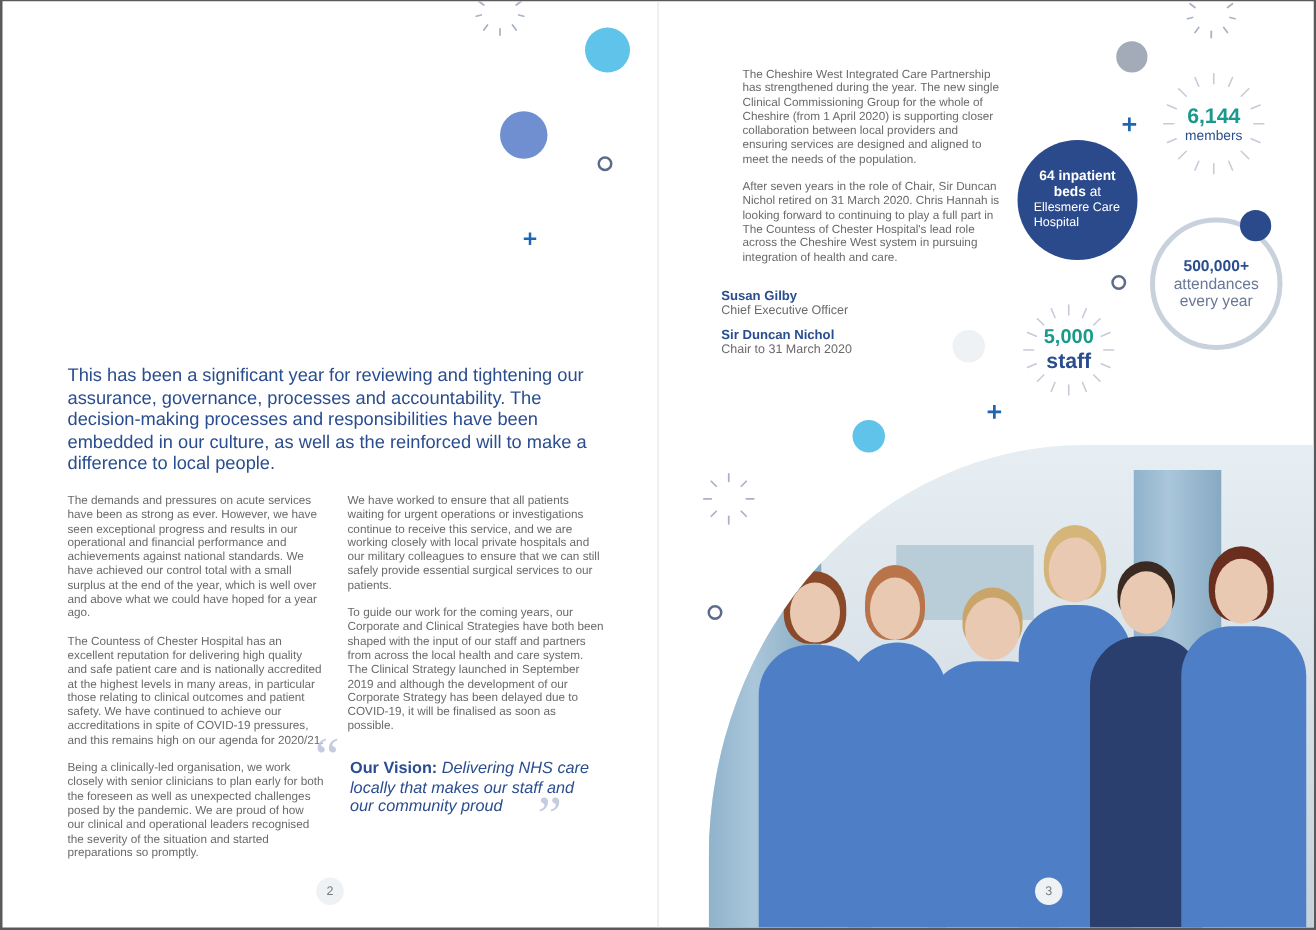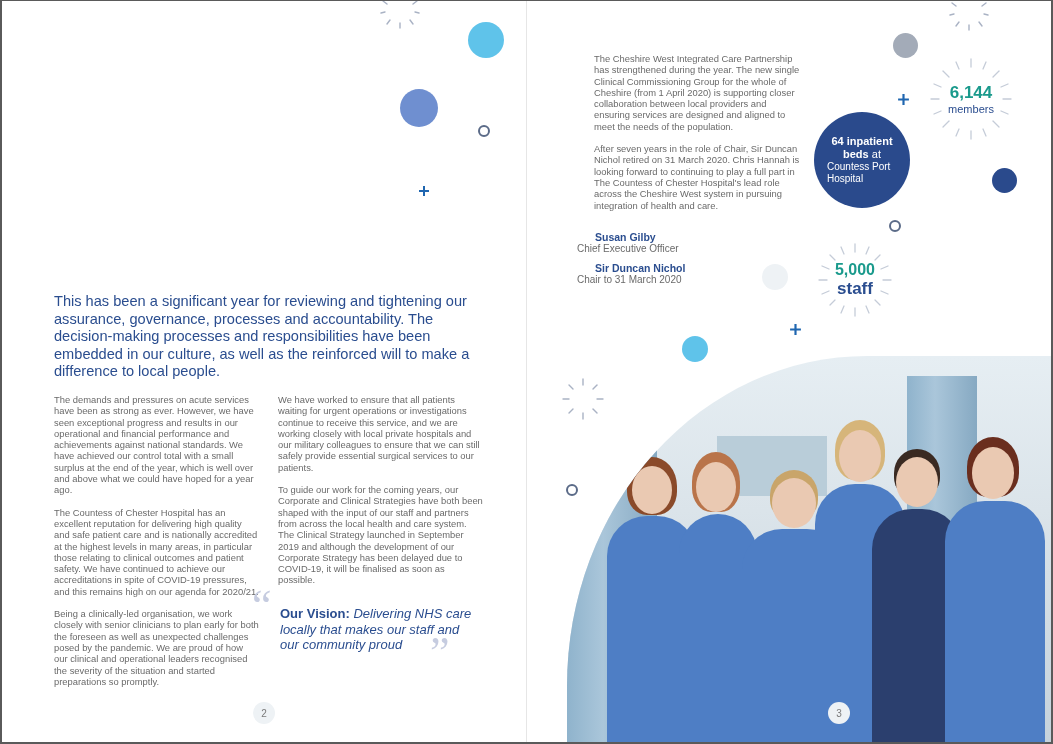--- a/index.html
+++ b/index.html
@@ -22,21 +22,21 @@
   .vision { position: absolute; left: 278px; top: 605px; width: 200px; font-size: 13px; line-height: 15.6px; color: #2a4d8f; }
   .vision b { font-weight: 700; }
   .vision i { font-style: italic; }
   .quote-open { position: absolute; left: 250px; top: 583px; font-size: 44px; color: #c6cce0; font-family: "Liberation Serif", serif; line-height: 1; }
   .quote-close { position: absolute; left: 428px; top: 630px; font-size: 44px; color: #c6cce0; font-family: "Liberation Serif", serif; line-height: 1; }
 
   .page-num { position: absolute; width: 22px; height: 22px; border-radius: 50%; background: #eef2f5; color: #7a7a7a; font-size: 10px; display: flex; align-items: center; justify-content: center; }
 
   .col-r { left: 67px; top: 52px; width: 208px; }
   .sig { position: absolute; left: 50px; width: 220px; }
-  .sig-name { font-size: 10.5px; font-weight: 700; color: #2a4d8f; line-height: 12px; margin-left: 18px; }
+  .sig-name { font-size: 10.5px; font-weight: 700; color: #2a4d8f; line-height: 12px; }
   .sig-role { font-size: 10px; color: #6a6a6a; line-height: 11px; }
 
   .circle { position: absolute; border-radius: 50%; }
   .stat { position: absolute; border-radius: 50%; display: flex; flex-direction: column; align-items: center; justify-content: center; text-align: left; }
   .stat .big { font-weight: 700; }
 
   .photo { position: absolute; left: 40px; top: 355px; width: 484px; height: 386px; overflow: hidden; border-top-left-radius: 300px 330px; }
   .photo-bg { position: absolute; inset: 0; background: linear-gradient(180deg, #e6eef3 0%, #dbe4ea 40%, #c5d2dc 100%); }
   .curtain { position: absolute; top: 20px; width: 90px; height: 380px; background: linear-gradient(90deg, #8fb3cc, #aac6da 40%, #86a9c2); }
   .person { position: absolute; }
@@ -152,23 +152,28 @@
       </g>
     </svg>
     <div class="stat" style="left:404px; top:70px; width:80px; height:56px;">
       <span class="big" style="font-size:17px; color:#1a9a8c;">6,144</span>
       <span style="font-size:11px; color:#2a4d8f;">members</span>
     </div>
 
     <div class="stat" style="left:287px; top:111px; width:96px; height:96px; background:#2a4a8c; color:#fff;">
       <span class="big" style="font-size:11px; line-height:13px;">64 inpatient</span>
       <span style="font-size:11px; line-height:13px;"><b>beds</b><span> at</span></span>
-      <span style="font-size:10px; line-height:12px; width:70px;">Countess Port Hospital</span>
-    </div>
-
+      <span style="font-size:10px; line-height:12px; width:70px;">Ellesmere Care Hospital</span>
+    </div>
+
+    <div class="stat" style="left:393px; top:173px; width:106px; height:106px; border:4px solid #c9d1dc; background:#fff;">
+      <span class="big" style="font-size:12.5px; color:#2a4d8f;">500,000+</span>
+      <span style="font-size:12.5px; color:#6a7898;">attendances</span>
+      <span style="font-size:12.5px; color:#6a7898;">every year</span>
+    </div>
     <div class="circle" style="left:465px; top:167px; width:25px; height:25px; background:#2a4a8c;"></div>
     <div class="circle" style="left:362px; top:219px; width:12px; height:12px; border:2px solid #5b6b88;"></div>
 
     <svg style="position:absolute; left:289px; top:240px;" width="78" height="78" viewBox="0 0 78 78">
       <g stroke="#c5ccd8" stroke-width="1.3" stroke-linecap="round" transform="translate(39 39)">
         <line x1="0" y1="-28" x2="0" y2="-36"></line>
           <line x1="0" y1="28" x2="0" y2="36"></line>
         <line x1="-28" y1="0" x2="-36" y2="0"></line>
           <line x1="28" y1="0" x2="36" y2="0"></line>
         <line x1="20" y1="-20" x2="25" y2="-25"></line>

